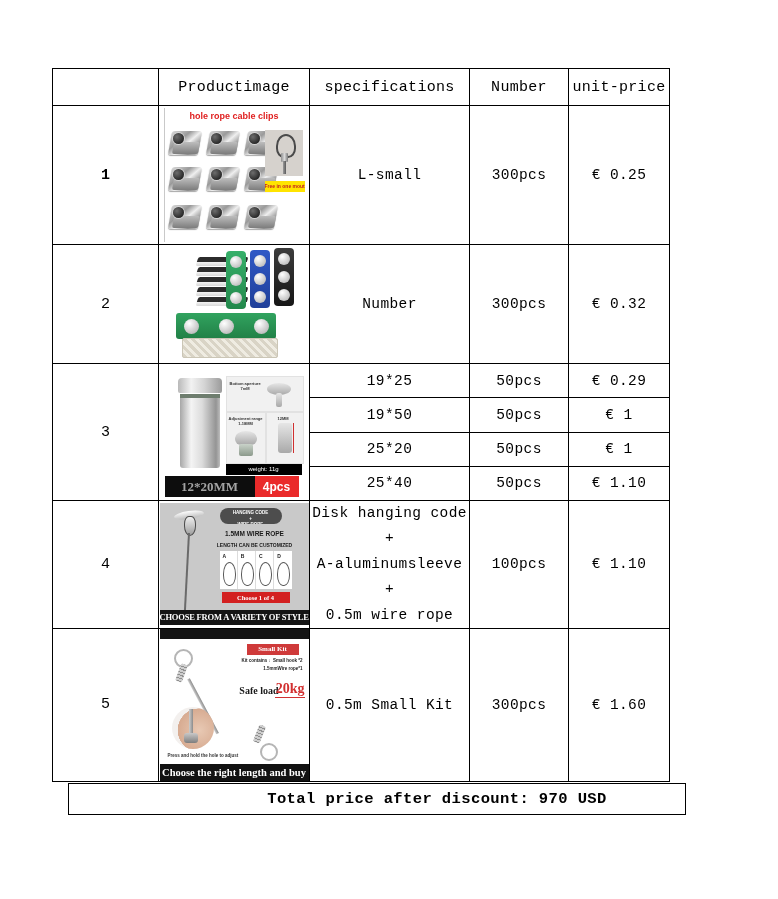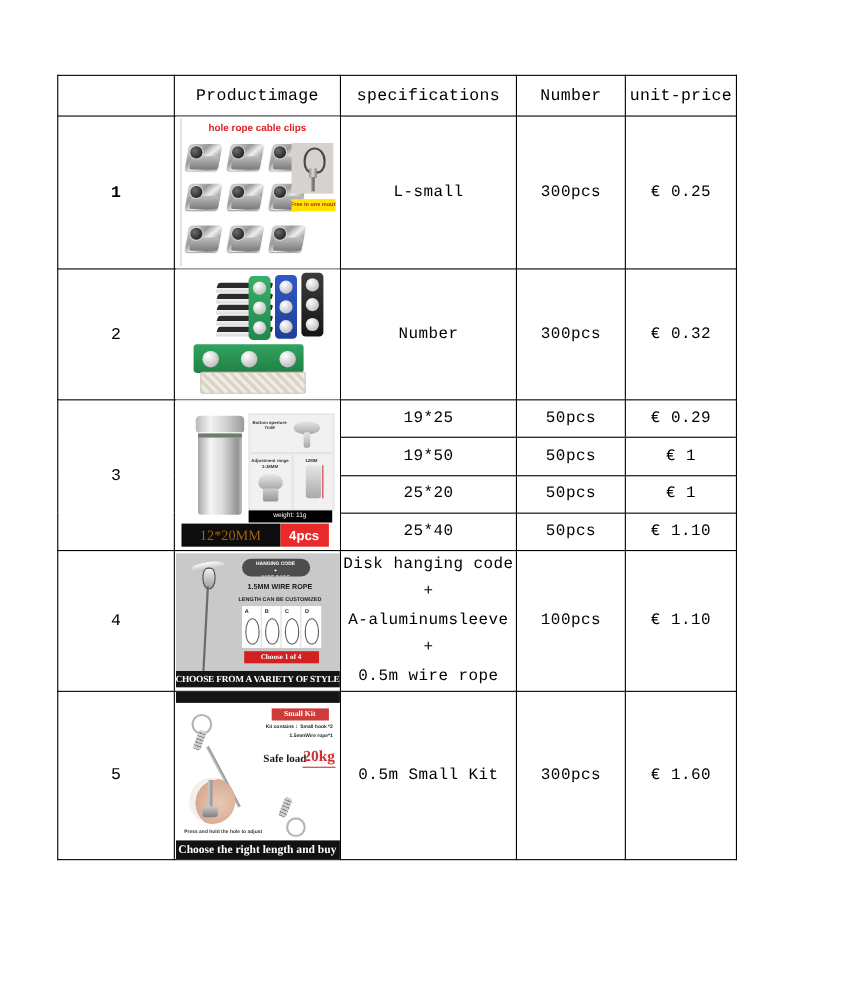--- a/index.html
+++ b/index.html
@@ -279,23 +279,23 @@
     white-space: nowrap;
   }
   .p3 .banner {
     position: absolute; left: 5px; bottom: 3px;
     width: 134px; height: 21px;
     display: flex;
   }
   .p3 .banner .left {
     flex: 1 1 auto;
     background: #0d0d0d;
-    color: #a16207;
+    color: #a3a3a3;
     font-family: "Liberation Serif", serif;
-    font-weight: normal;
+    font-weight: bold;
     font-size: 13px;
     display: flex; align-items: center; justify-content: center;
   }
   .p3 .banner .right {
     width: 44px;
     background: #ea2a2a;
     color: #fff;
     font-family: "Liberation Sans", sans-serif;
     font-weight: bold;
     font-size: 12px;
@@ -777,14 +777,17 @@
           </div>
         </td>
         <td class="spec-cell">0.5m Small Kit</td>
         <td class="num-cell">300pcs</td>
         <td class="price-cell">€ 1.60</td>
       </tr>
 
     </tbody>
   </table>
 
+  <div class="total-wrap">
+    <span class="total-text">Total price after discount: 970 USD</span>
+  </div>
 
 </div>
 
 </body></html>

